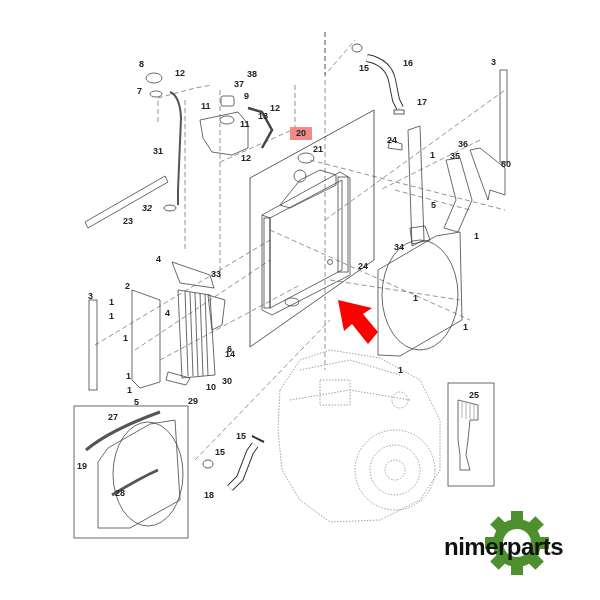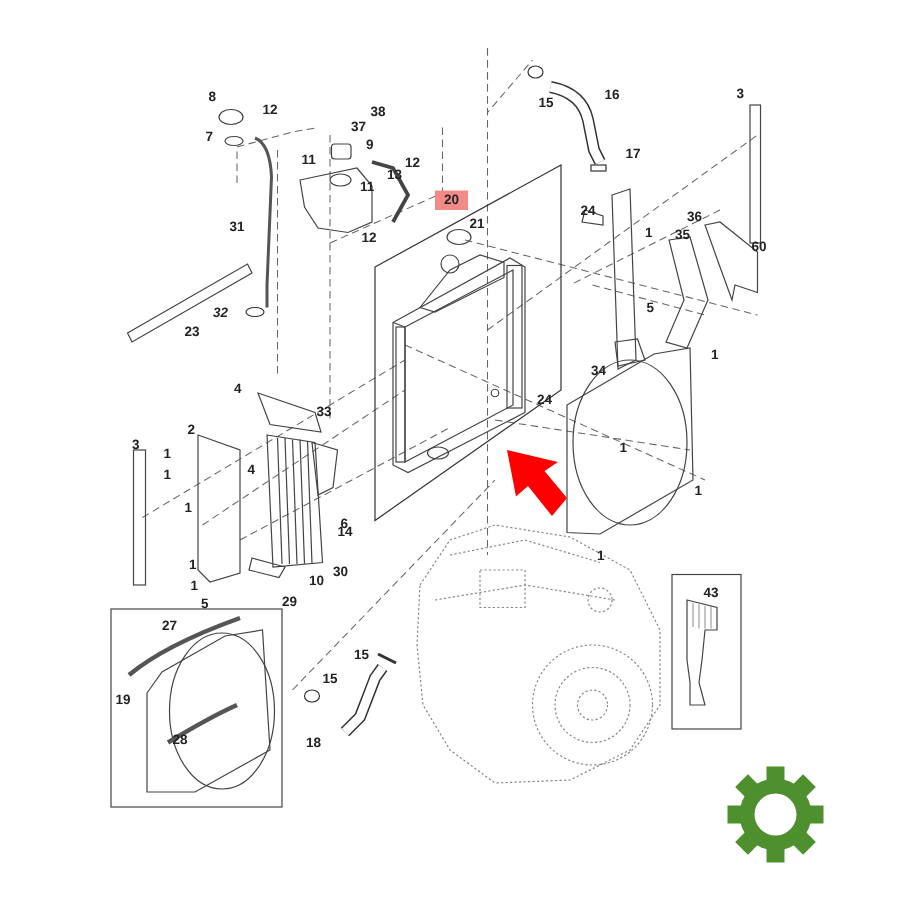--- a/index.html
+++ b/index.html
@@ -181,33 +181,34 @@
     <span class="callout" style="left: 206px; top: 383px;">10</span>
     <span class="callout" style="left: 398px; top: 366px;">1</span>
     <span class="callout" style="left: 134px; top: 398px;">5</span>
     <span class="callout" style="left: 188px; top: 397px;">29</span>
     <span class="callout" style="left: 108px; top: 413px;">27</span>
     <span class="callout" style="left: 77px; top: 462px;">19</span>
     <span class="callout" style="left: 115px; top: 489px;">28</span>
     <span class="callout" style="left: 236px; top: 432px;">15</span>
     <span class="callout" style="left: 215px; top: 448px;">15</span>
     <span class="callout" style="left: 204px; top: 491px;">18</span>
-    <span class="callout" style="left: 469px; top: 391px;">43</span>
+    <span class="callout" style="left: 469px; top: 391px;">25</span>
   </div>
 
 <div class="inset" style="left:74px;top:406px;width:114px;height:132px;border:none;"></div>
 
 <div class="logo">
   <svg width="70" height="70" viewBox="0 0 70 70" style="position:absolute;left:38px;top:5px;">
     <g fill="#4e8f2e">
       <circle cx="35" cy="35" r="24"></circle>
       <rect x="29" y="3" width="12" height="12"></rect>
       <rect x="29" y="55" width="12" height="12"></rect>
       <rect x="3" y="29" width="12" height="12"></rect>
       <rect x="55" y="29" width="12" height="12"></rect>
       <rect x="29" y="3" width="12" height="12" transform="rotate(45 35 35)"></rect>
       <rect x="29" y="55" width="12" height="12" transform="rotate(45 35 35)"></rect>
       <rect x="3" y="29" width="12" height="12" transform="rotate(45 35 35)"></rect>
       <rect x="55" y="29" width="12" height="12" transform="rotate(45 35 35)"></rect>
     </g>
     <circle cx="35" cy="35" r="14" fill="#ffffff"></circle>
   </svg>
+  <span class="logo-text">nimerparts</span>
 </div>
 
 </body></html>

